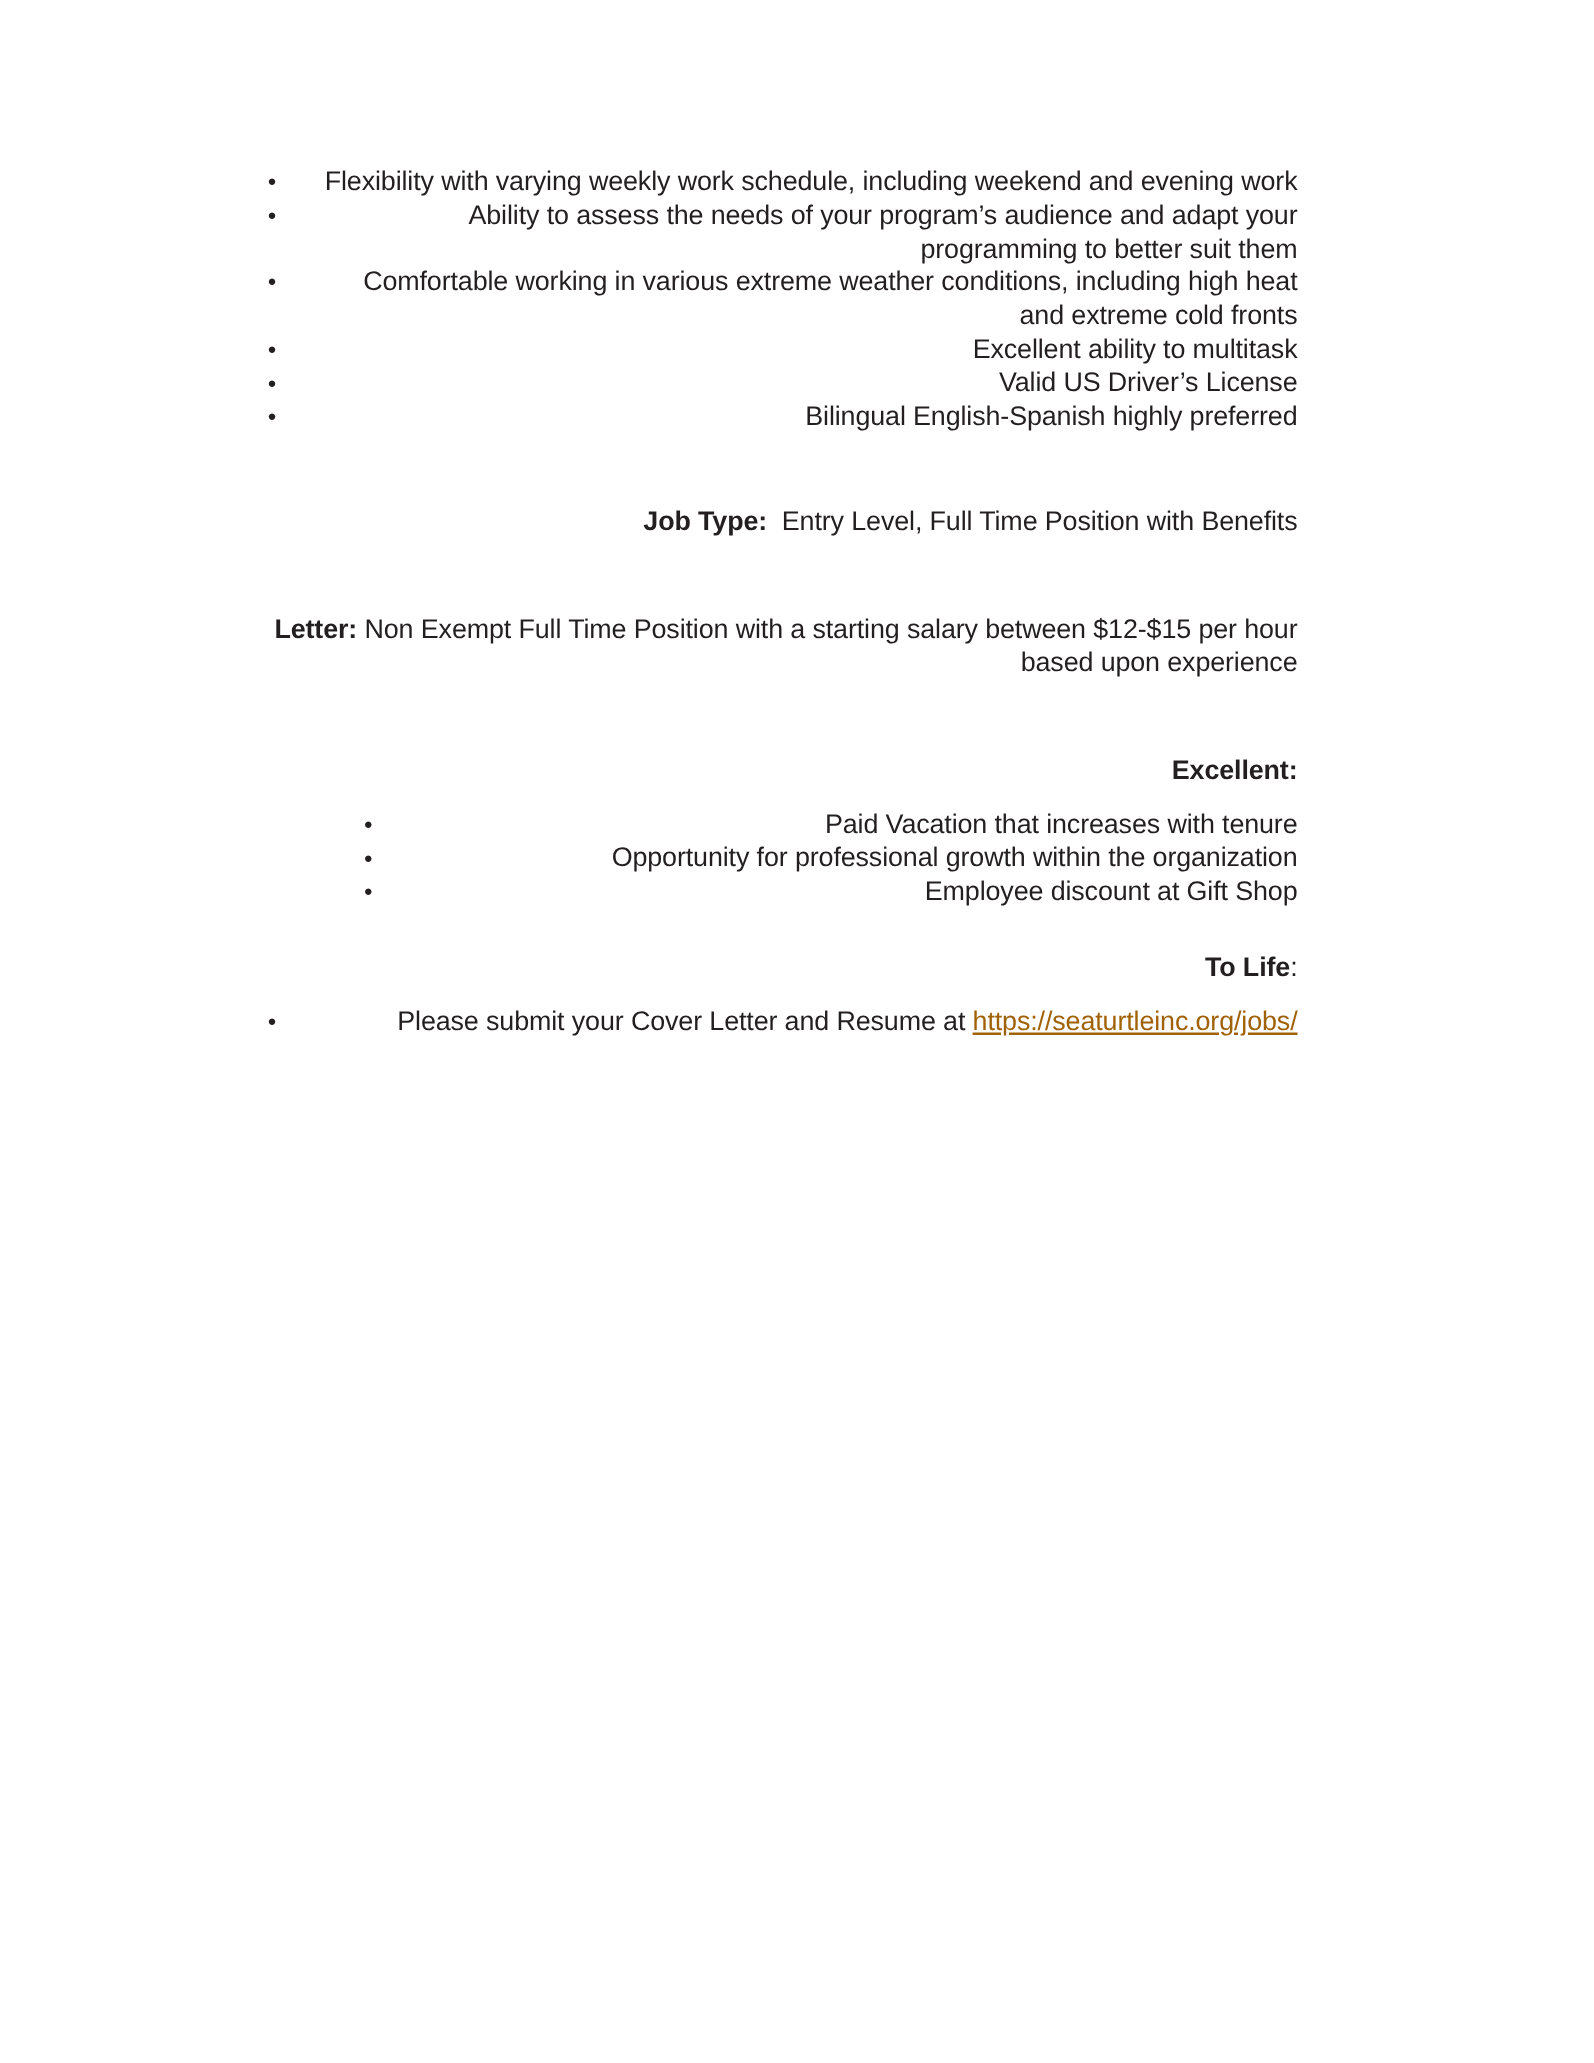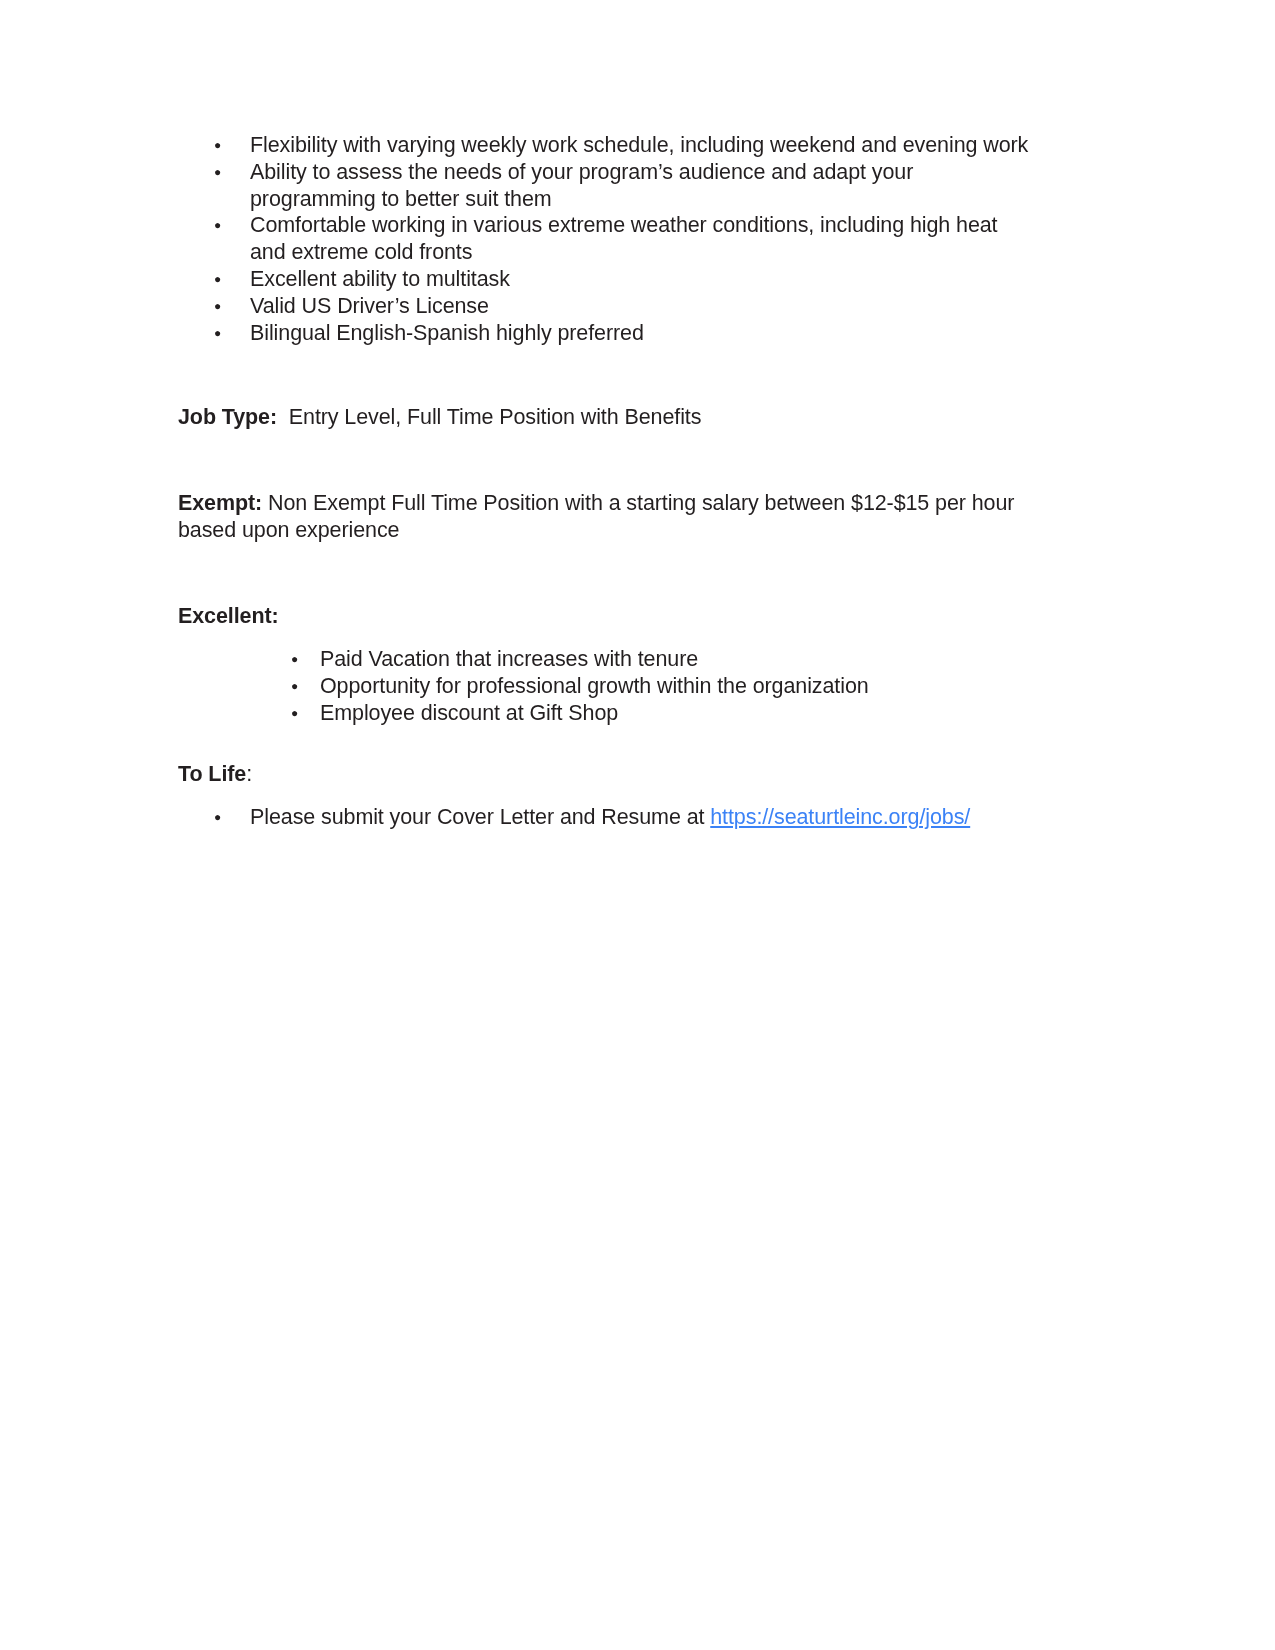--- a/index.html
+++ b/index.html
@@ -19,20 +19,21 @@
     margin: 0 auto;
     background: #ffffff;
     overflow: hidden;
     box-sizing: border-box;
   }
   .content {
     position: absolute;
     left: 178px;
     top: 132px;
     width: 860px;
+    text-align: right;
   }
 
   
   ul.bullets {
     list-style: none;
     margin: 0;
     padding: 0;
   }
   ul.bullets > li {
     position: relative;
@@ -113,21 +114,21 @@
 
     <div class="gap-xl"></div>
 
     <div class="para">
       <span class="lbl">Job Type:</span><span>&nbsp; </span><span>Entry Level, Full Time Position with Benefits</span>
     </div>
 
     <div class="gap-xl"></div>
 
     <div class="para">
-      <span class="lbl">Exempt:</span><span>&nbsp;</span><span>Non Exempt Full Time Position with a starting salary between $12-$15 per hour based upon experience</span>
+      <span class="lbl">Letter:</span><span>&nbsp;</span><span>Non Exempt Full Time Position with a starting salary between $12-$15 per hour based upon experience</span>
     </div>
 
     <div class="gap-xl"></div>
 
     <div class="para">
       <span class="lbl">Excellent:</span>
     </div>
 
     <div class="gap-sm"></div>
 
@@ -146,18 +147,18 @@
     <div class="gap-md"></div>
 
     <div class="para">
       <span class="lbl">To Life</span><span>:</span>
     </div>
 
     <div class="gap-sm"></div>
 
     <ul class="bullets level1">
       <li>
-        <span>Please submit your Cover Letter and Resume at </span><a class="joblink" href="#" style="color: #3b82f6;">https://seaturtleinc.org/jobs/</a>
+        <span>Please submit your Cover Letter and Resume at </span><a class="joblink" href="#" style="color: #a16207;">https://seaturtleinc.org/jobs/</a>
       </li>
     </ul>
 
   </div>
 </div>
 
 </body></html>

